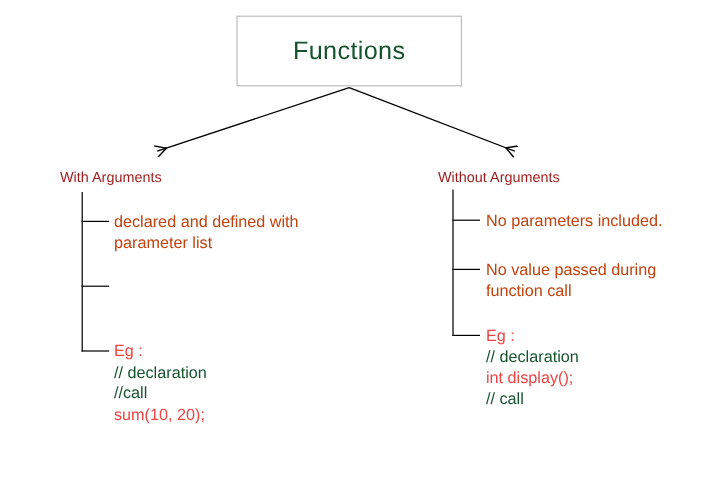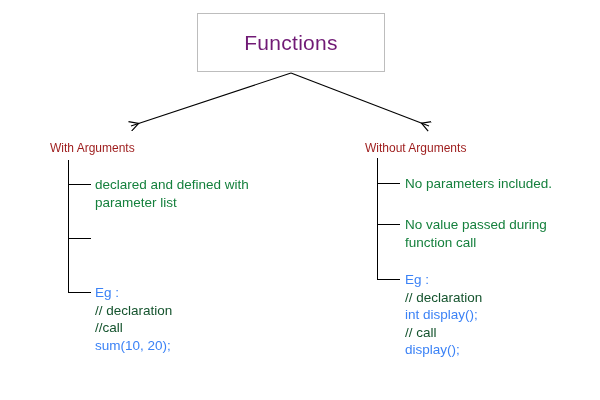--- a/index.html
+++ b/index.html
@@ -33,21 +33,21 @@
     height: 59px;
     border: 1px solid #bdbdbd;
     box-sizing: border-box;
     background: #ffffff;
     display: flex;
     align-items: center;
     justify-content: center;
   }
   .root-label {
     font-size: 21px;
-    color: #701a75;
+    color: #14532d;
     letter-spacing: 0.3px;
     white-space: nowrap;
   }
 
   
   .branch-heading {
     position: absolute;
     font-size: 12px;
     color: #9d1b1b;
     white-space: nowrap;
@@ -65,35 +65,35 @@
   .tick {
     position: absolute;
     height: 1px;
     background: #000000;
   }
 
   
   .bullet-text {
     position: absolute;
     font-size: 13.5px;
-    color: #15803d;
+    color: #c2410c;
     line-height: 18px;
     white-space: pre-line;
   }
 
   
   .code-block {
     position: absolute;
     font-size: 13.5px;
     line-height: 17.5px;
     color: #101010;
   }
   .code-line { white-space: nowrap; }
   .code-line.comment { color: #14532d; }
-  .code-line.plain { color: #3b82f6; }
+  .code-line.plain { color: #ef4444; }
 </style>
 </head>
 <body>
 
 <div id="canvas">
 
   <svg id="arrows-layer" viewBox="0 0 600 400" width="600" height="400">
     <defs>
       <marker id="ah-left" markerWidth="12" markerHeight="12" refX="9" refY="5" orient="auto" markerUnits="userSpaceOnUse">
         <path d="M 10 0 L 1 5 L 10 10" fill="none" stroke="#000000" stroke-width="1.2"></path>
@@ -138,16 +138,15 @@
   <div class="bullet-text" style="left:405px; top:175px;text-align:right;">No parameters included.</div>
 
   <div class="bullet-text" style="left:405px; top:216px;">No value passed during
 function call</div>
 
   <div class="code-block" style="left:405px; top:271px;">
     <div class="code-line plain">Eg :</div>
     <div class="code-line comment">// declaration</div>
     <div class="code-line plain">int display();</div>
     <div class="code-line comment">// call</div>
-    <div class="code-line plain">display();</div>
   </div>
 
 </div>
 
 </body></html>

